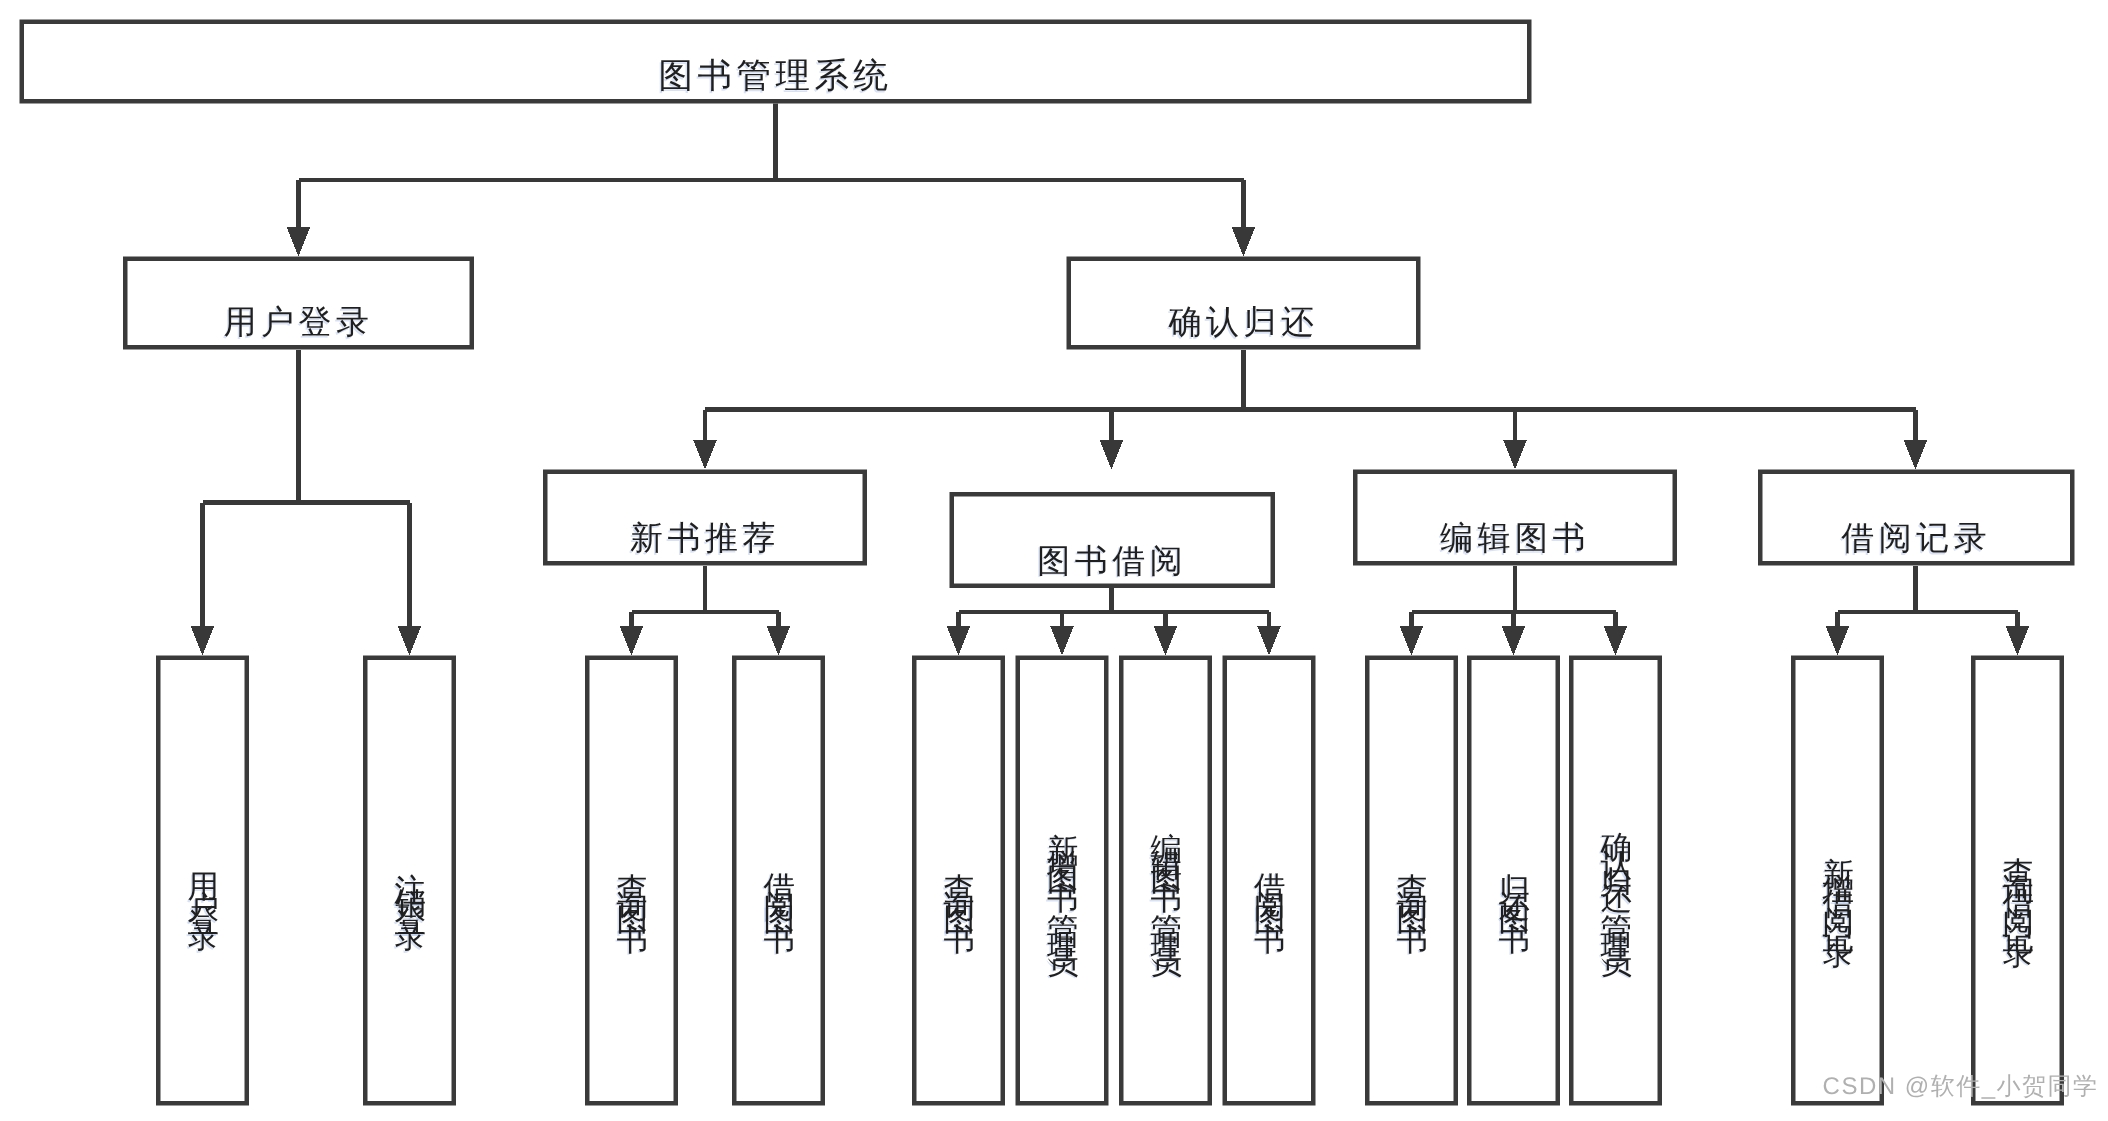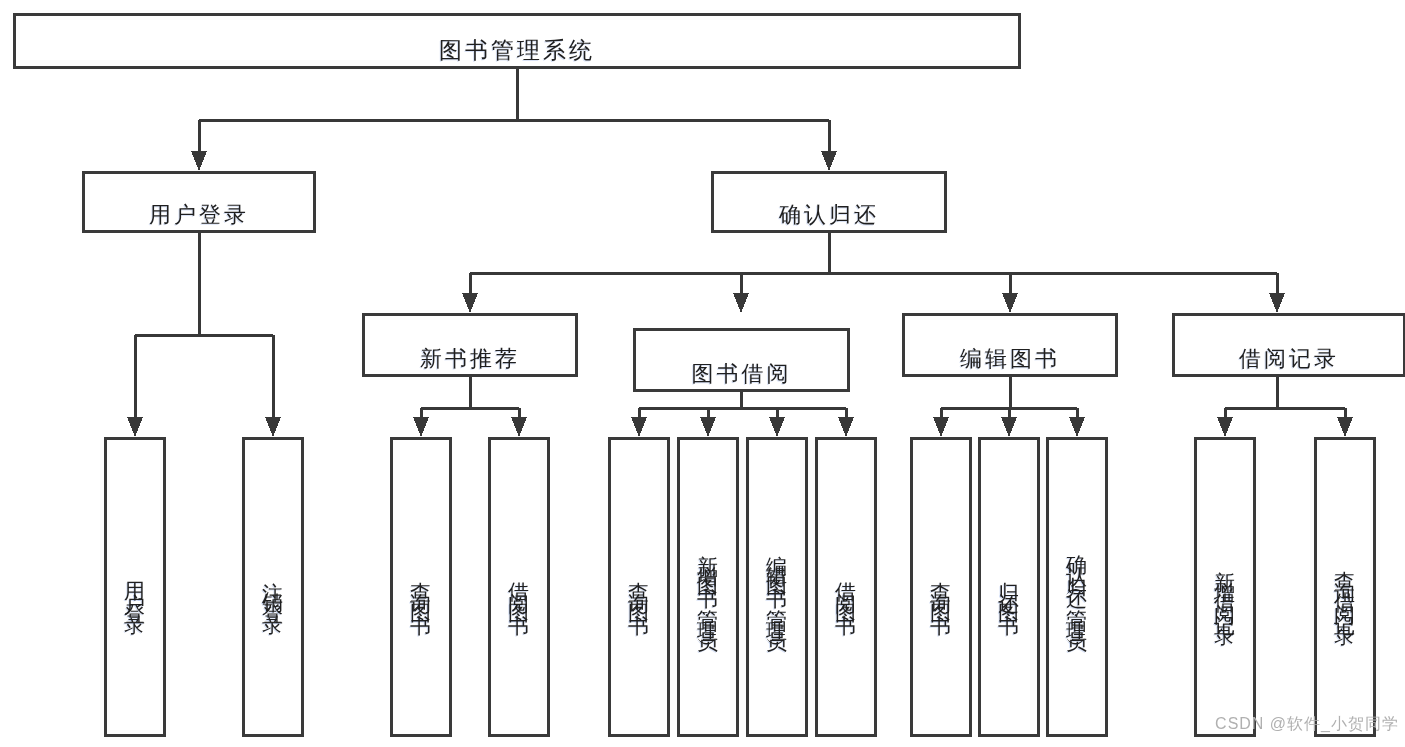--- a/index.html
+++ b/index.html
@@ -117,21 +117,21 @@
 
   <div class="box" style="left:362px;top:313px;width:216px;height:64px;">
     <span>新书推荐</span>
   </div>
   <div class="box" style="left:633px;top:313px;width:217px;height:64px;margin-top:15px;">
     <span>图书借阅</span>
   </div>
   <div class="box" style="left:902px;top:313px;width:216px;height:64px;">
     <span>编辑图书</span>
   </div>
-  <div class="box" style="left:1172px;top:313px;width:234px;height:64px;">
+  <div class="box" style="left:1172px;top:313px;width:211px;height:64px;">
     <span>借阅记录</span>
   </div>
 
   <div class="vbox" style="left:104px;">
     <span class="vtext">用户登录</span>
   </div>
   <div class="vbox" style="left:242px;">
     <span class="vtext">注销登录</span>
   </div>
 

